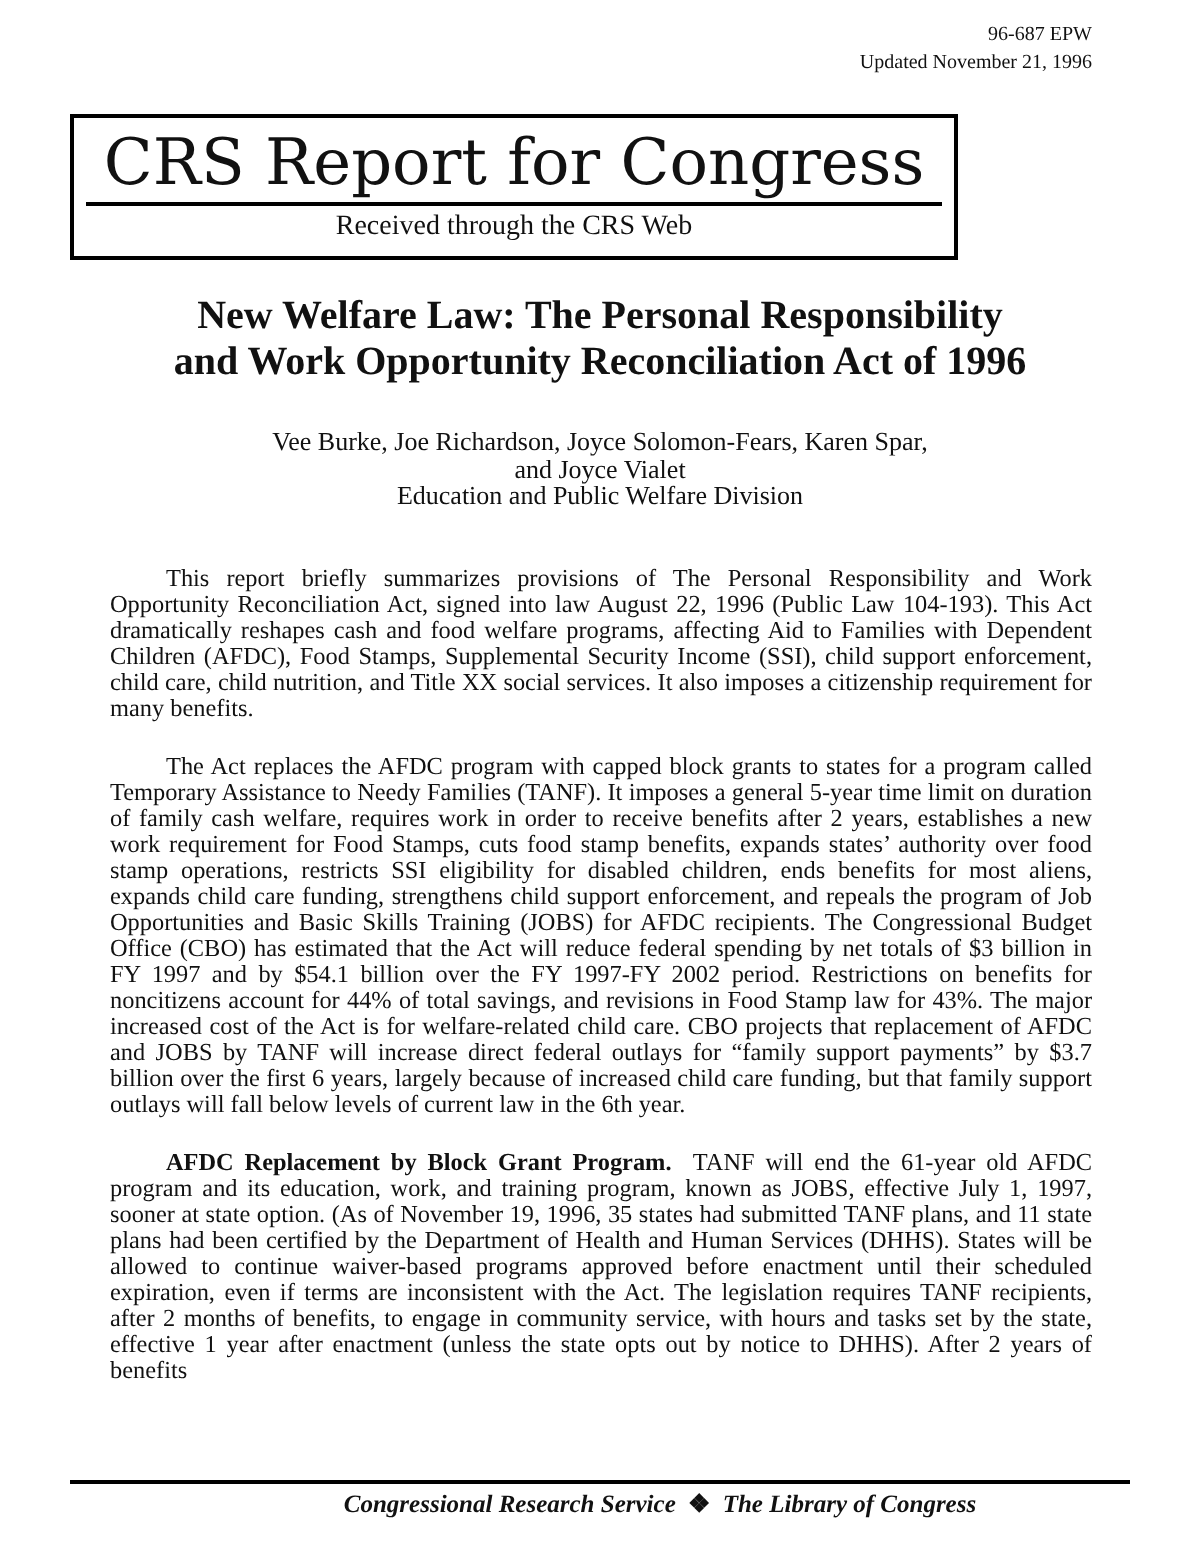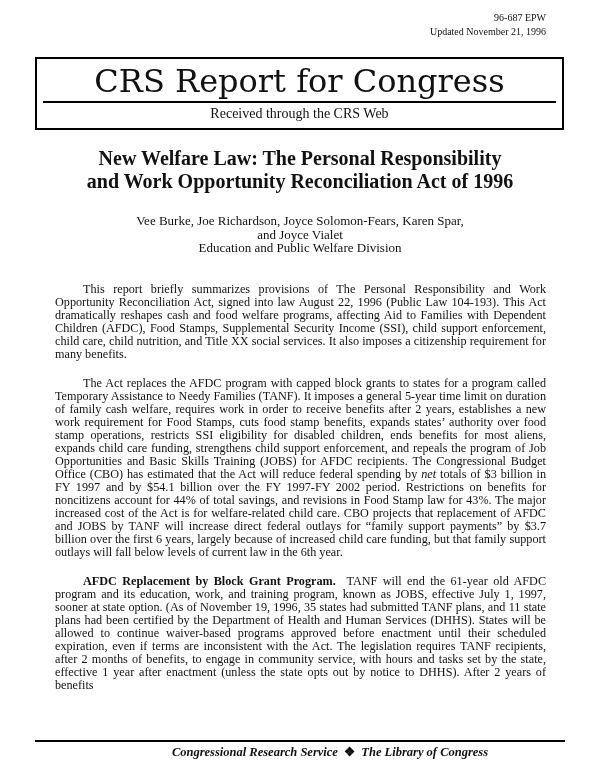--- a/index.html
+++ b/index.html
@@ -19,21 +19,21 @@
     top: 11px; right: 54px;
     text-align: right;
     font-size: 10px;
     line-height: 13.5px;
   }
 
   
   .masthead {
     position: absolute;
     left: 35px; top: 57px;
-    width: 529px;
+    width: 444px;
     box-sizing: border-box;
     border: 2px solid #000;
     background: #fff;
     text-align: center;
   }
   .masthead-title {
     font-family: "DejaVu Serif", serif;
     font-size: 32px;
     line-height: 38px;
     padding-top: 3px;
@@ -79,21 +79,21 @@
     position: absolute;
     left: 55px; right: 54px;
     top: 283px;
     font-size: 12.2px;
     line-height: 13px;
     text-align: justify;
   }
   .para { margin: 0 0 16px 0; text-indent: 28px; }
   .para:last-child { margin-bottom: 0; }
   .bold { font-weight: bold; }
-  .italic { font-style: italic; }
+  .italic { }
 
   
   .footer-rule {
     position: absolute;
     left: 35px; right: 35px;
     top: 740px;
     height: 1.5px;
     background: #000;
   }
   .footer-text {

